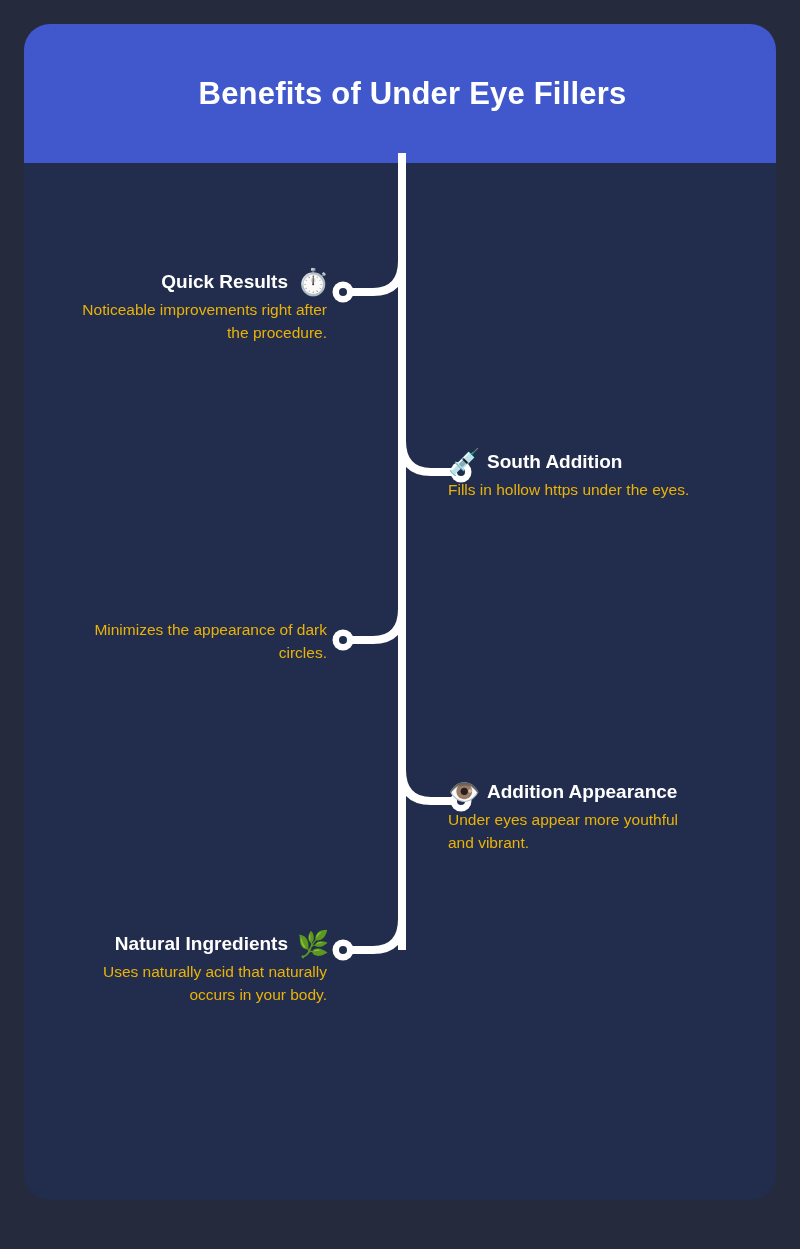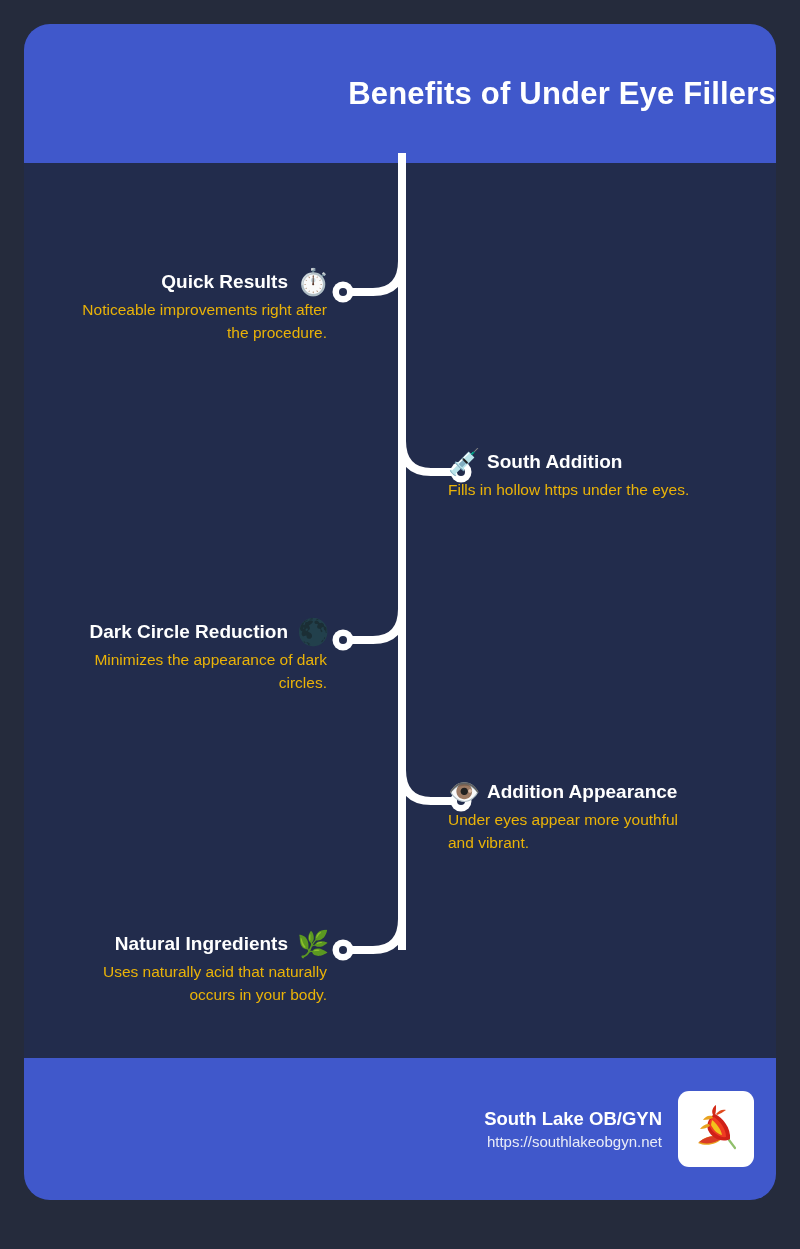--- a/index.html
+++ b/index.html
@@ -31,21 +31,21 @@
   
   .header {
     position: absolute;
     left: 0;
     top: 0;
     width: 752px;
     height: 139px;
     background: #4058cb;
     display: flex;
     align-items: center;
-    justify-content: flex-end;
+    justify-content: center;
     padding-left: 25px;
   }
 
   .header-title {
     color: #ffffff;
     font-size: 31px;
     font-weight: bold;
     letter-spacing: 0.2px;
     text-align: center;
     line-height: 1.2;
@@ -218,24 +218,20 @@
 
     <div class="item right" id="item-2">
       <div class="item-headrow">
         <span class="item-icon">💉</span>
         <span class="item-title">South Addition</span>
       </div>
       <div class="item-desc">Fills in hollow https under the eyes.</div>
     </div>
 
     <div class="item left" id="item-3">
-      <div class="item-headrow">
-        <span class="item-title">Dark Circle Reduction</span>
-        <span class="item-icon">🌑</span>
-      </div>
       <div class="item-desc">Minimizes the appearance of dark circles.</div>
     </div>
 
     <div class="item right" id="item-4">
       <div class="item-headrow">
         <span class="item-icon">👁️</span>
         <span class="item-title">Addition Appearance</span>
       </div>
       <div class="item-desc">Under eyes appear more youthful and vibrant.</div>
     </div>
@@ -243,40 +239,14 @@
     <div class="item left" id="item-5">
       <div class="item-headrow">
         <span class="item-title">Natural Ingredients</span>
         <span class="item-icon">🌿</span>
       </div>
       <div class="item-desc">Uses naturally acid that naturally occurs in your body.</div>
     </div>
 
   </div>
 
-  <div class="footer">
-    <div class="footer-text">
-      <div class="footer-brand">South Lake OB/GYN</div>
-      <div class="footer-url">https://southlakeobgyn.net</div>
-    </div>
-    <div class="footer-logo">
-      <svg width="62" height="62" viewBox="0 0 62 62" aria-hidden="true">
-
-        <path d="M44 42 L50 50" stroke="#8fbf6a" stroke-width="2.2" fill="none" stroke-linecap="round"></path>
-
-        <path d="M13 45 C20 38 30 36 38 40 C32 46 22 49 13 45 Z" fill="#e8a21e"></path>
-        <path d="M14 44 C21 38 30 37 37 40 C31 45 22 47 14 44 Z" fill="#d93b26"></path>
-
-        <path d="M30 16 C38 20 46 30 45 41 C38 45 27 41 23 32 C21 26 24 19 30 16 Z" fill="#cf2018"></path>
-
-        <path d="M29 19 C35 23 41 31 41 39 C35 40 28 35 25 29 C23 25 25 21 29 19 Z" fill="#ef3b22"></path>
-
-        <path d="M27 22 C31 25 36 31 37 37 C32 36 28 31 26 27 Z" fill="#f2c11c"></path>
-
-        <path d="M28 17 C26 13 28 9 31 7 C31 11 31 14 30 17 Z" fill="#d32a17"></path>
-        <path d="M31 16 C34 12 38 11 41 12 C38 14 35 16 32 17 Z" fill="#e0491e"></path>
-        <path d="M27 18 C23 17 20 19 18 22 C22 22 25 21 28 20 Z" fill="#e8a21e"></path>
-        <path d="M24 26 C20 26 17 28 15 31 C19 31 22 30 25 28 Z" fill="#e8a21e"></path>
-      </svg>
-    </div>
-  </div>
 
 </div>
 
 </body></html>

